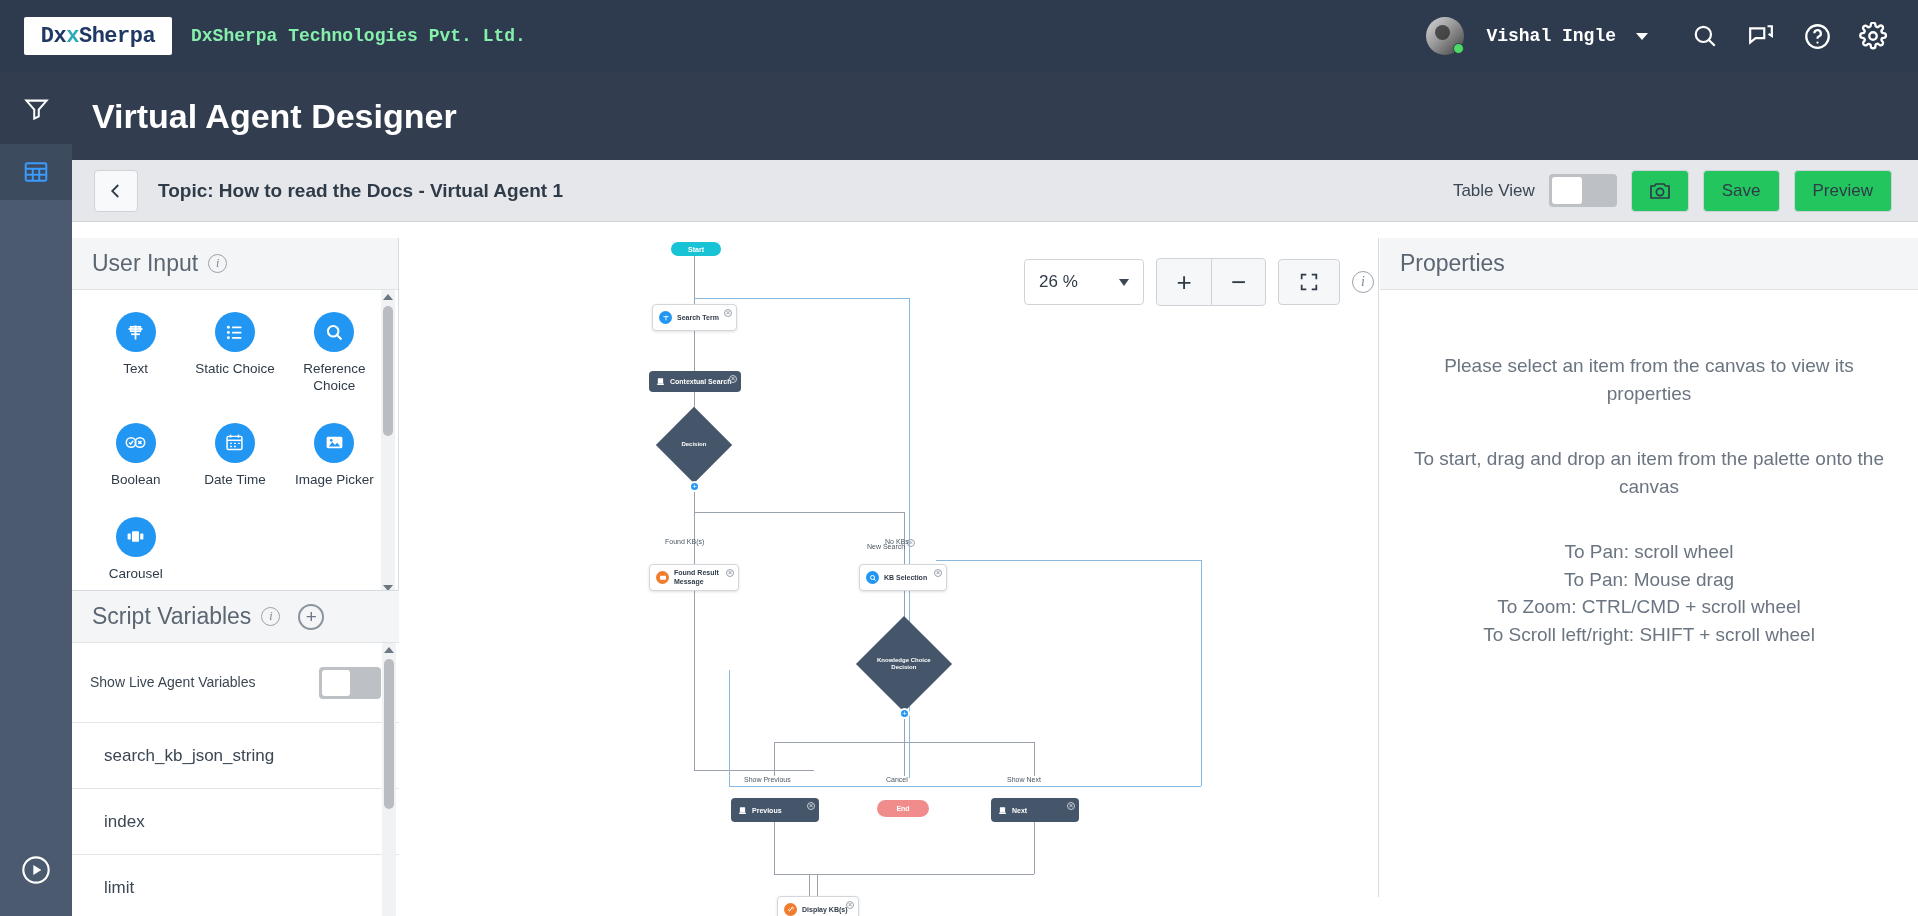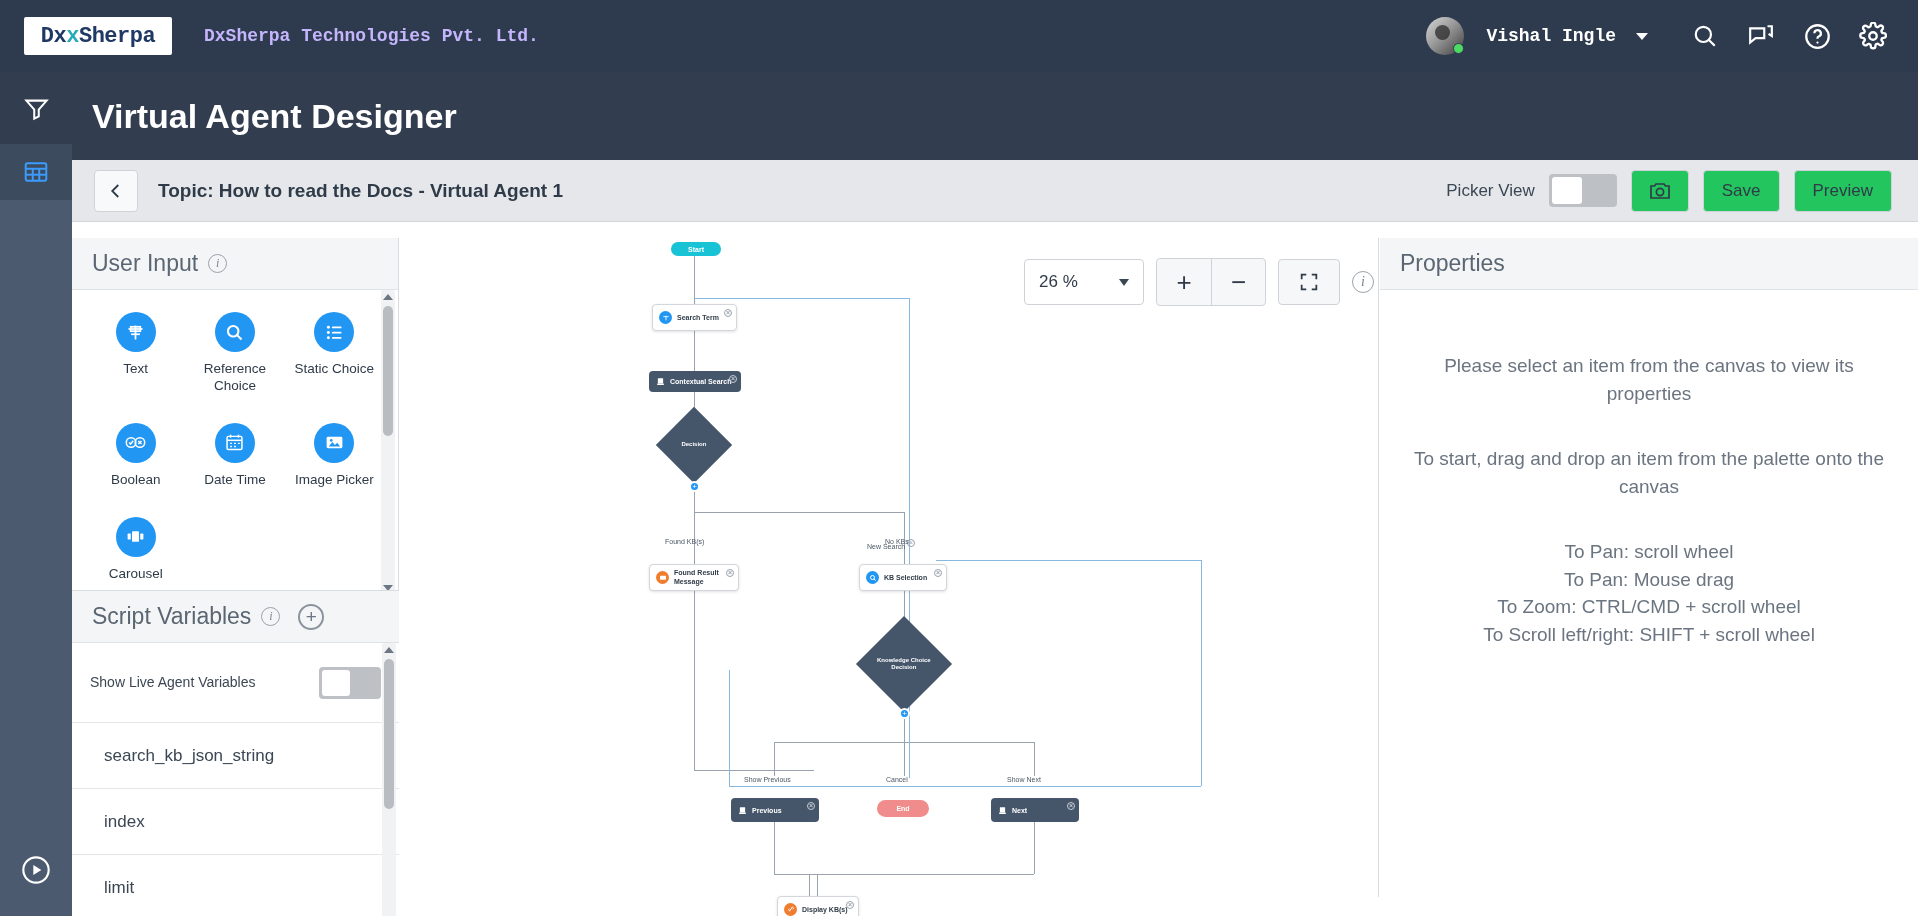--- a/index.html
+++ b/index.html
@@ -21,21 +21,21 @@
     margin-left: 24px;
     background: #ffffff;
     width: 148px; height: 38px;
     display: flex; align-items: center; justify-content: center;
     border-radius: 2px;
   }
   #logo-text { font-size: 22px; font-weight: bold; letter-spacing: -0.5px; }
   .logo-dx { color: #1f3864; }
   .logo-x { color: #2aacb8; }
   #company-name {
-    margin-left: 32px; color: #c4b5fd;
+    margin-left: 19px; color: #86efac;
     font-size: 18px; font-weight: 600;
   }
   #header-right {
     margin-left: auto; margin-right: 22px;
     display: flex; align-items: center; gap: 10px;
   }
   #avatar-wrap { position: relative; width: 38px; height: 38px; }
   #avatar {
     width: 38px; height: 38px; border-radius: 50%;
     background: linear-gradient(135deg, #d8d8d8 0%, #9a9a9a 45%, #3d3d3d 100%);
@@ -408,21 +408,21 @@
 
 <div id="toolbar">
   <div id="back-btn">
     <svg width="18" height="18" viewBox="0 0 24 24" fill="none" stroke="#2f3b48" stroke-width="2.4">
         <polyline points="15,4 7,12 15,20"></polyline>
       </svg>
   </div>
   <div id="topic-title">Topic: How to read the Docs - Virtual Agent 1</div>
 
   <div id="toolbar-right">
-    <div id="table-view-label">Picker View</div>
+    <div id="table-view-label">Table View</div>
     <div id="table-view-toggle"></div>
     <div class="tb-btn" id="camera-btn">
       <svg width="24" height="24" viewBox="0 0 24 24" fill="none" stroke="#2f3b48" stroke-width="1.7">
           <path d="M3 7h3.5l1.5-2h8l1.5 2H21v12H3z"></path>
           <circle cx="12" cy="13" r="3.6"></circle>
         </svg>
     </div>
     <div class="tb-btn">Save</div>
     <div class="tb-btn">Preview</div>
   </div>
@@ -442,44 +442,44 @@
         <div class="palette-item">
           <span class="palette-icon">
             <svg width="21" height="21" viewBox="0 0 24 24" fill="none" stroke="#ffffff" stroke-width="2">
                 <line x1="4" y1="8" x2="20" y2="8"></line>
                 <line x1="12" y1="4" x2="12" y2="20"></line>
                 <line x1="7" y1="14" x2="17" y2="14"></line>
                 <rect x="6.5" y="5.5" width="11" height="5"></rect>
               </svg>
           </span>
           <span class="palette-label">Text</span>
-        </div>
-
-        <div class="palette-item">
-          <span class="palette-icon">
-            <svg width="21" height="21" viewBox="0 0 24 24" fill="none" stroke="#ffffff" stroke-width="2.4">
-                <circle cx="10.5" cy="10.5" r="6"></circle>
-                <line x1="15" y1="15" x2="20" y2="20"></line>
-              </svg>
-          </span>
-          <span class="palette-label">Reference Choice</span>
         </div>
 
         <div class="palette-item">
           <span class="palette-icon">
             <svg width="21" height="21" viewBox="0 0 24 24" fill="#ffffff">
                 <circle cx="5" cy="6" r="1.7"></circle>
                 <rect x="9" y="5" width="11" height="2.2" rx="1"></rect>
                 <circle cx="5" cy="12" r="1.7"></circle>
                 <rect x="9" y="11" width="11" height="2.2" rx="1"></rect>
                 <circle cx="5" cy="18" r="1.7"></circle>
                 <rect x="9" y="17" width="11" height="2.2" rx="1"></rect>
               </svg>
           </span>
           <span class="palette-label">Static Choice</span>
+        </div>
+
+        <div class="palette-item">
+          <span class="palette-icon">
+            <svg width="21" height="21" viewBox="0 0 24 24" fill="none" stroke="#ffffff" stroke-width="2.4">
+                <circle cx="10.5" cy="10.5" r="6"></circle>
+                <line x1="15" y1="15" x2="20" y2="20"></line>
+              </svg>
+          </span>
+          <span class="palette-label">Reference Choice</span>
         </div>
 
         <div class="palette-item">
           <span class="palette-icon">
             <svg width="23" height="23" viewBox="0 0 26 24" fill="none" stroke="#ffffff" stroke-width="1.7">
                 <circle cx="8" cy="12" r="5.4"></circle>
                 <polyline points="5.8,12 7.4,13.8 10.4,10"></polyline>
                 <circle cx="18" cy="12" r="5.4"></circle>
                 <line x1="16.2" y1="10.2" x2="19.8" y2="13.8"></line>
                 <line x1="19.8" y1="10.2" x2="16.2" y2="13.8"></line>

